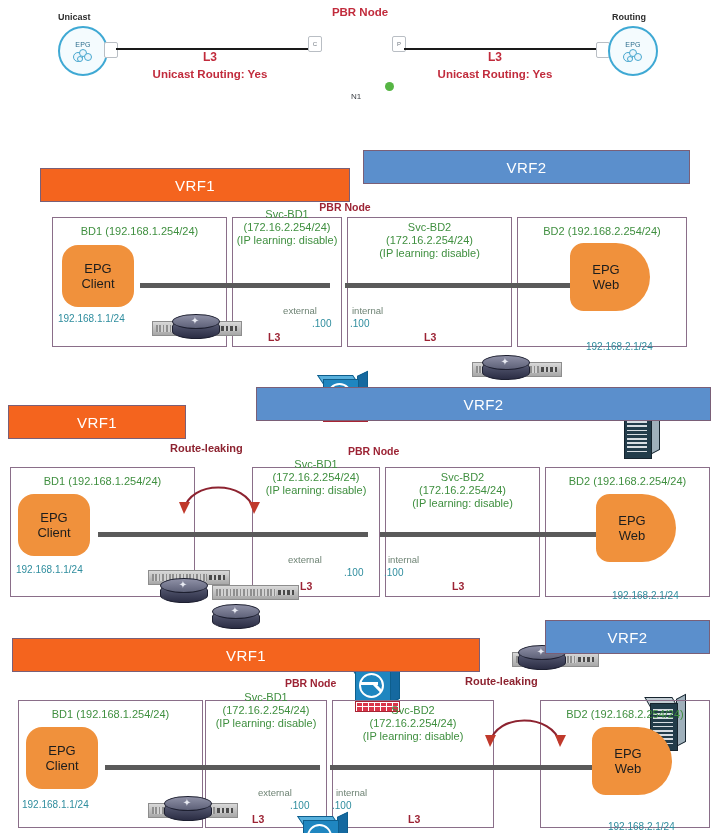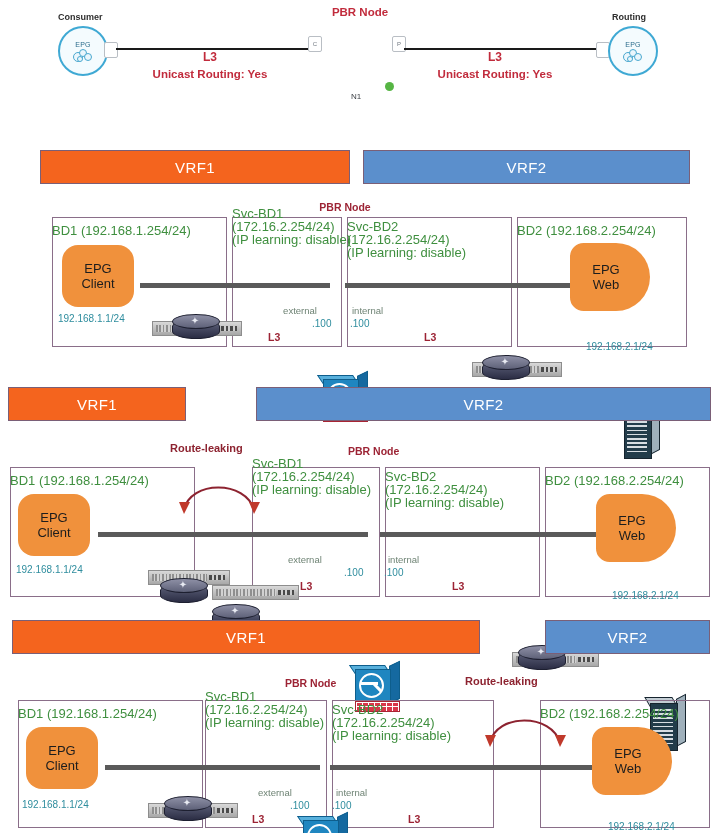--- a/index.html
+++ b/index.html
@@ -51,28 +51,28 @@
   .n1{font-size:8px;color:#3b3f44;}
   .l3-top{font-size:12px;color:#c12b3c;font-weight:bold;}
   .uni-top{font-size:11.5px;color:#c12b3c;font-weight:bold;white-space:nowrap;}
 
   
   .vrf{
     height:34px;border:1px solid #7a5f77;box-sizing:border-box;
     display:flex;align-items:center;justify-content:center;
     color:#ffffff;font-size:15px;letter-spacing:.4px;
   }
-  .vrf1{background:#f4641e;}
+  .vrf1{background:#f4641e;margin-top:18px;}
   .vrf2{background:#5b8fcc;}
 
   
   .bdbox{border:1.3px solid #8a6e89;box-sizing:border-box;background:transparent;}
   .bd-label{
-    position:absolute;font-size:13px;color:#3f8f3f;line-height:12px;
-    white-space:nowrap;text-align:left;
+    position:absolute;font-size:11px;color:#3f8f3f;line-height:12px;
+    white-space:nowrap;text-align:center;
   }
   .ip-label{font-size:10px;color:#2f8d9e;white-space:nowrap;}
   .l3-lbl{font-size:10.5px;color:#9c2334;font-weight:bold;}
   .ext-lbl{font-size:9.5px;color:#6e8374;white-space:nowrap;}
   .dot100{font-size:10px;color:#2f8d9e;}
   .pbrnode-lbl{font-size:10.5px;color:#9c2334;font-weight:bold;white-space:nowrap;}
   .rleak-lbl{font-size:11px;color:#8d2330;font-weight:bold;white-space:nowrap;}
 
   
   .epg-rect{
@@ -137,21 +137,21 @@
     border:1px solid #a82433;
   }
 
   .route-arc{position:absolute;pointer-events:none;}
 </style>
 </head>
 <body>
 
 <div class="abs" style="left:0;top:0;width:720px;height:120px;">
 
-  <div class="abs node-caption" style="left:58px;top:12px;">Consumer</div>
+  <div class="abs node-caption" style="left:58px;top:12px;">Unicast</div>
   <div class="abs epg-node" style="left:58px;top:26px;">
     <div class="epg-txt">EPG</div>
     <div class="epg-glyph">
         <i></i>
         <i></i>
         <i></i>
         <i></i>
       </div>
   </div>
   <div class="abs conn-stub" style="left:104px;top:42px;"></div>

